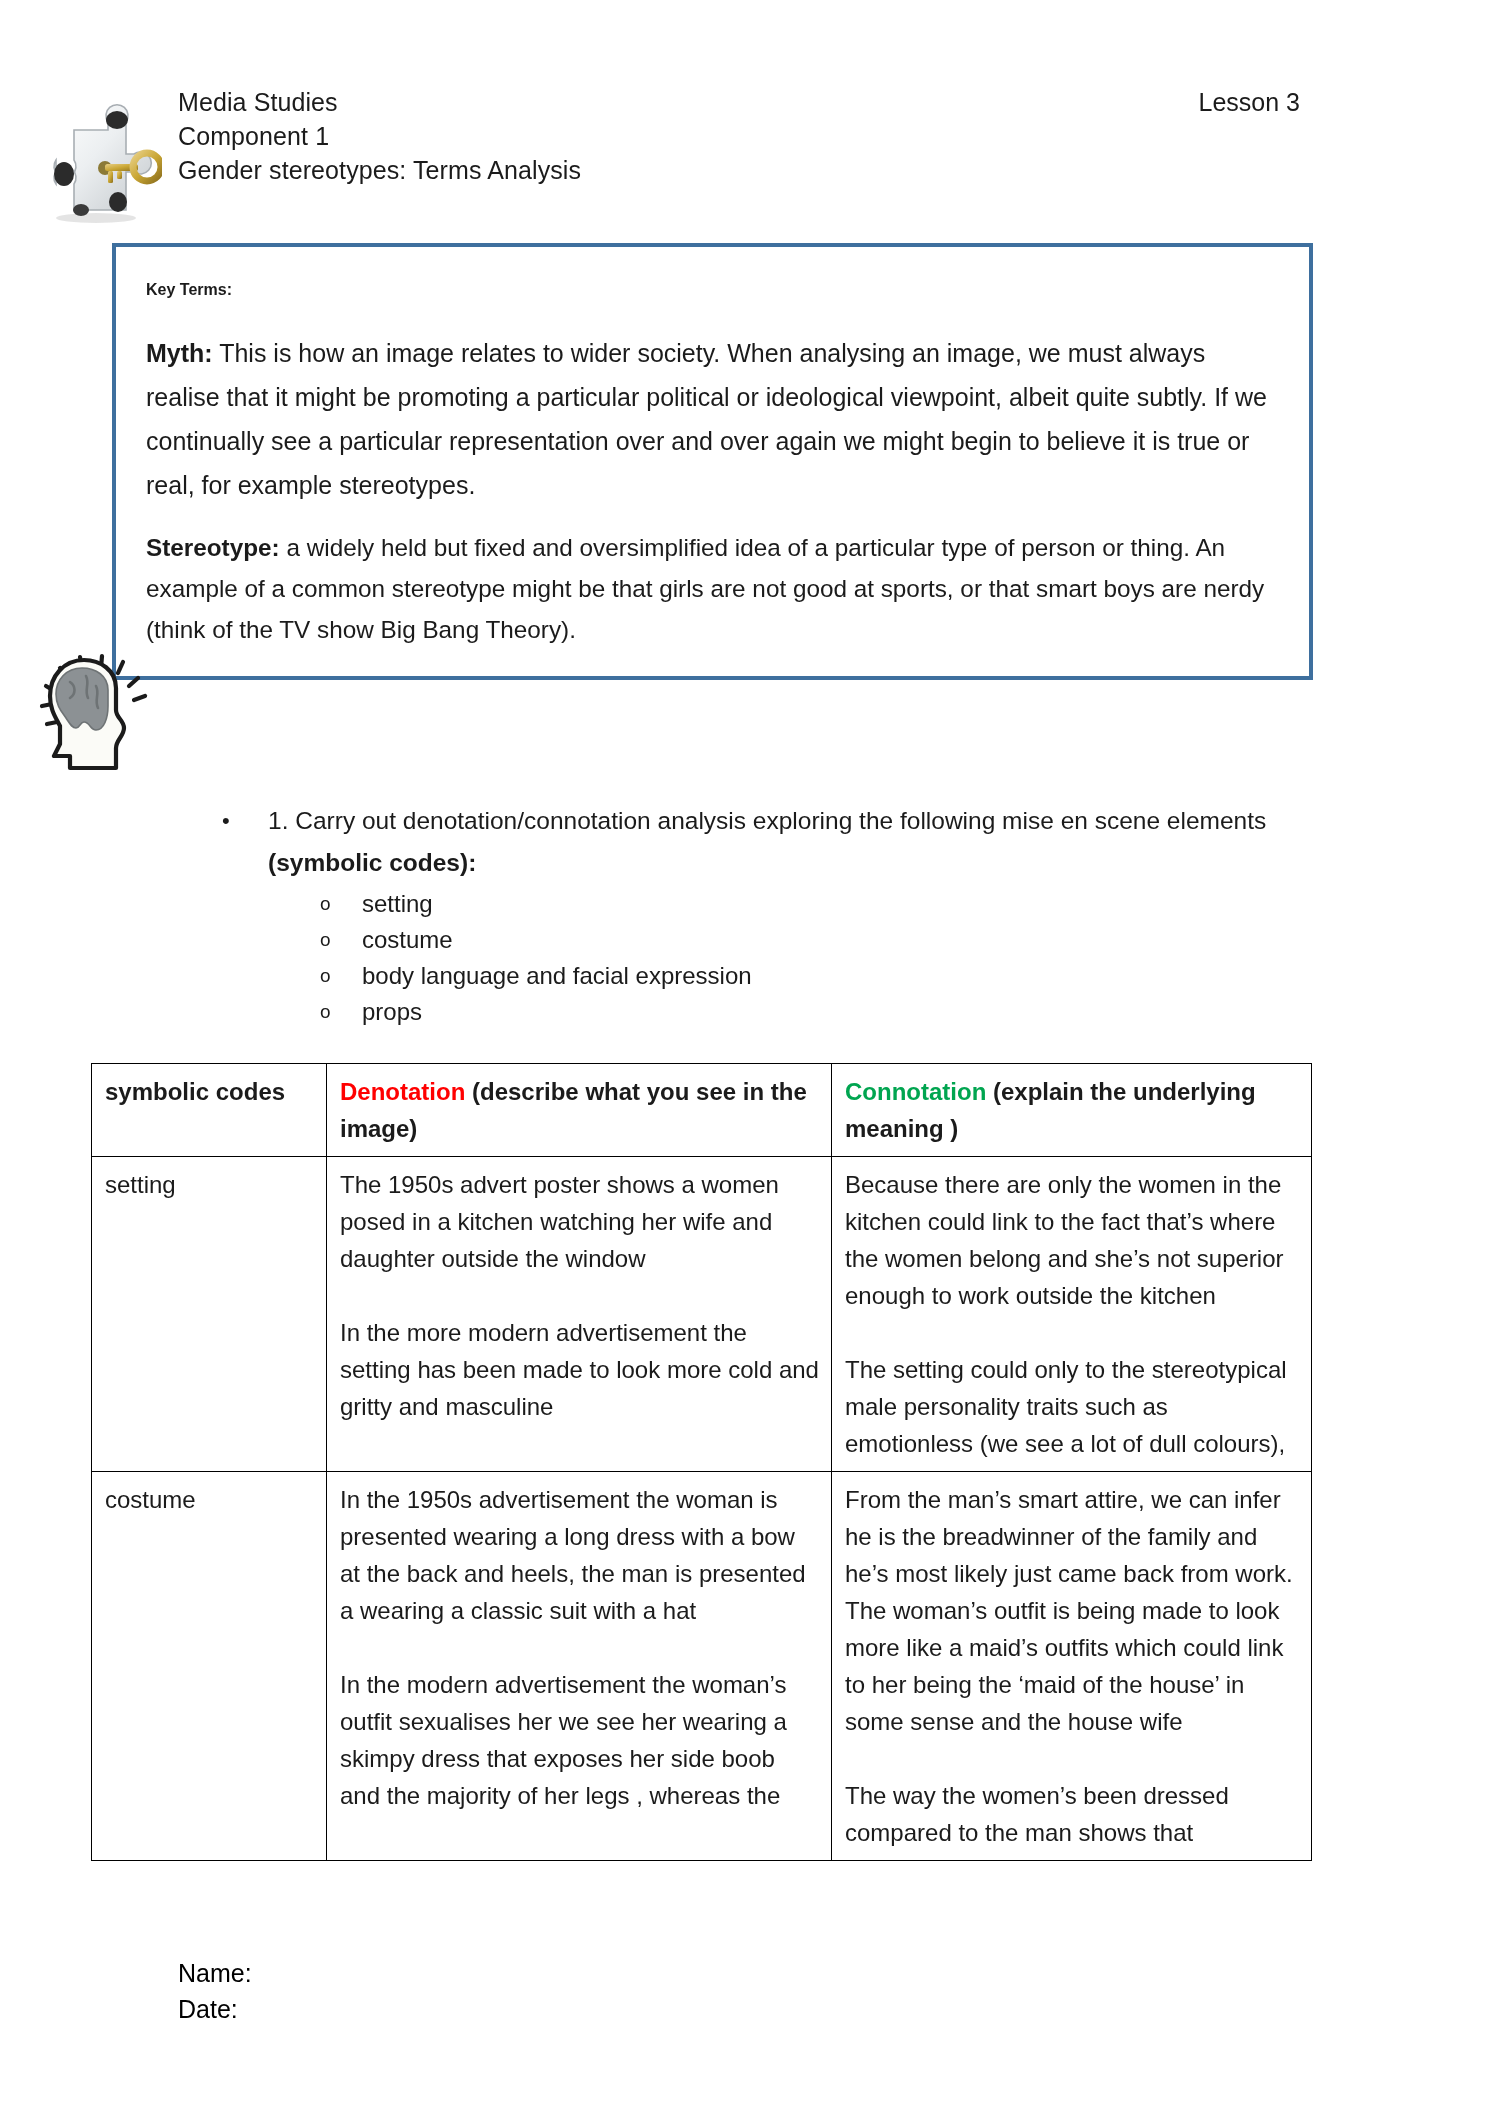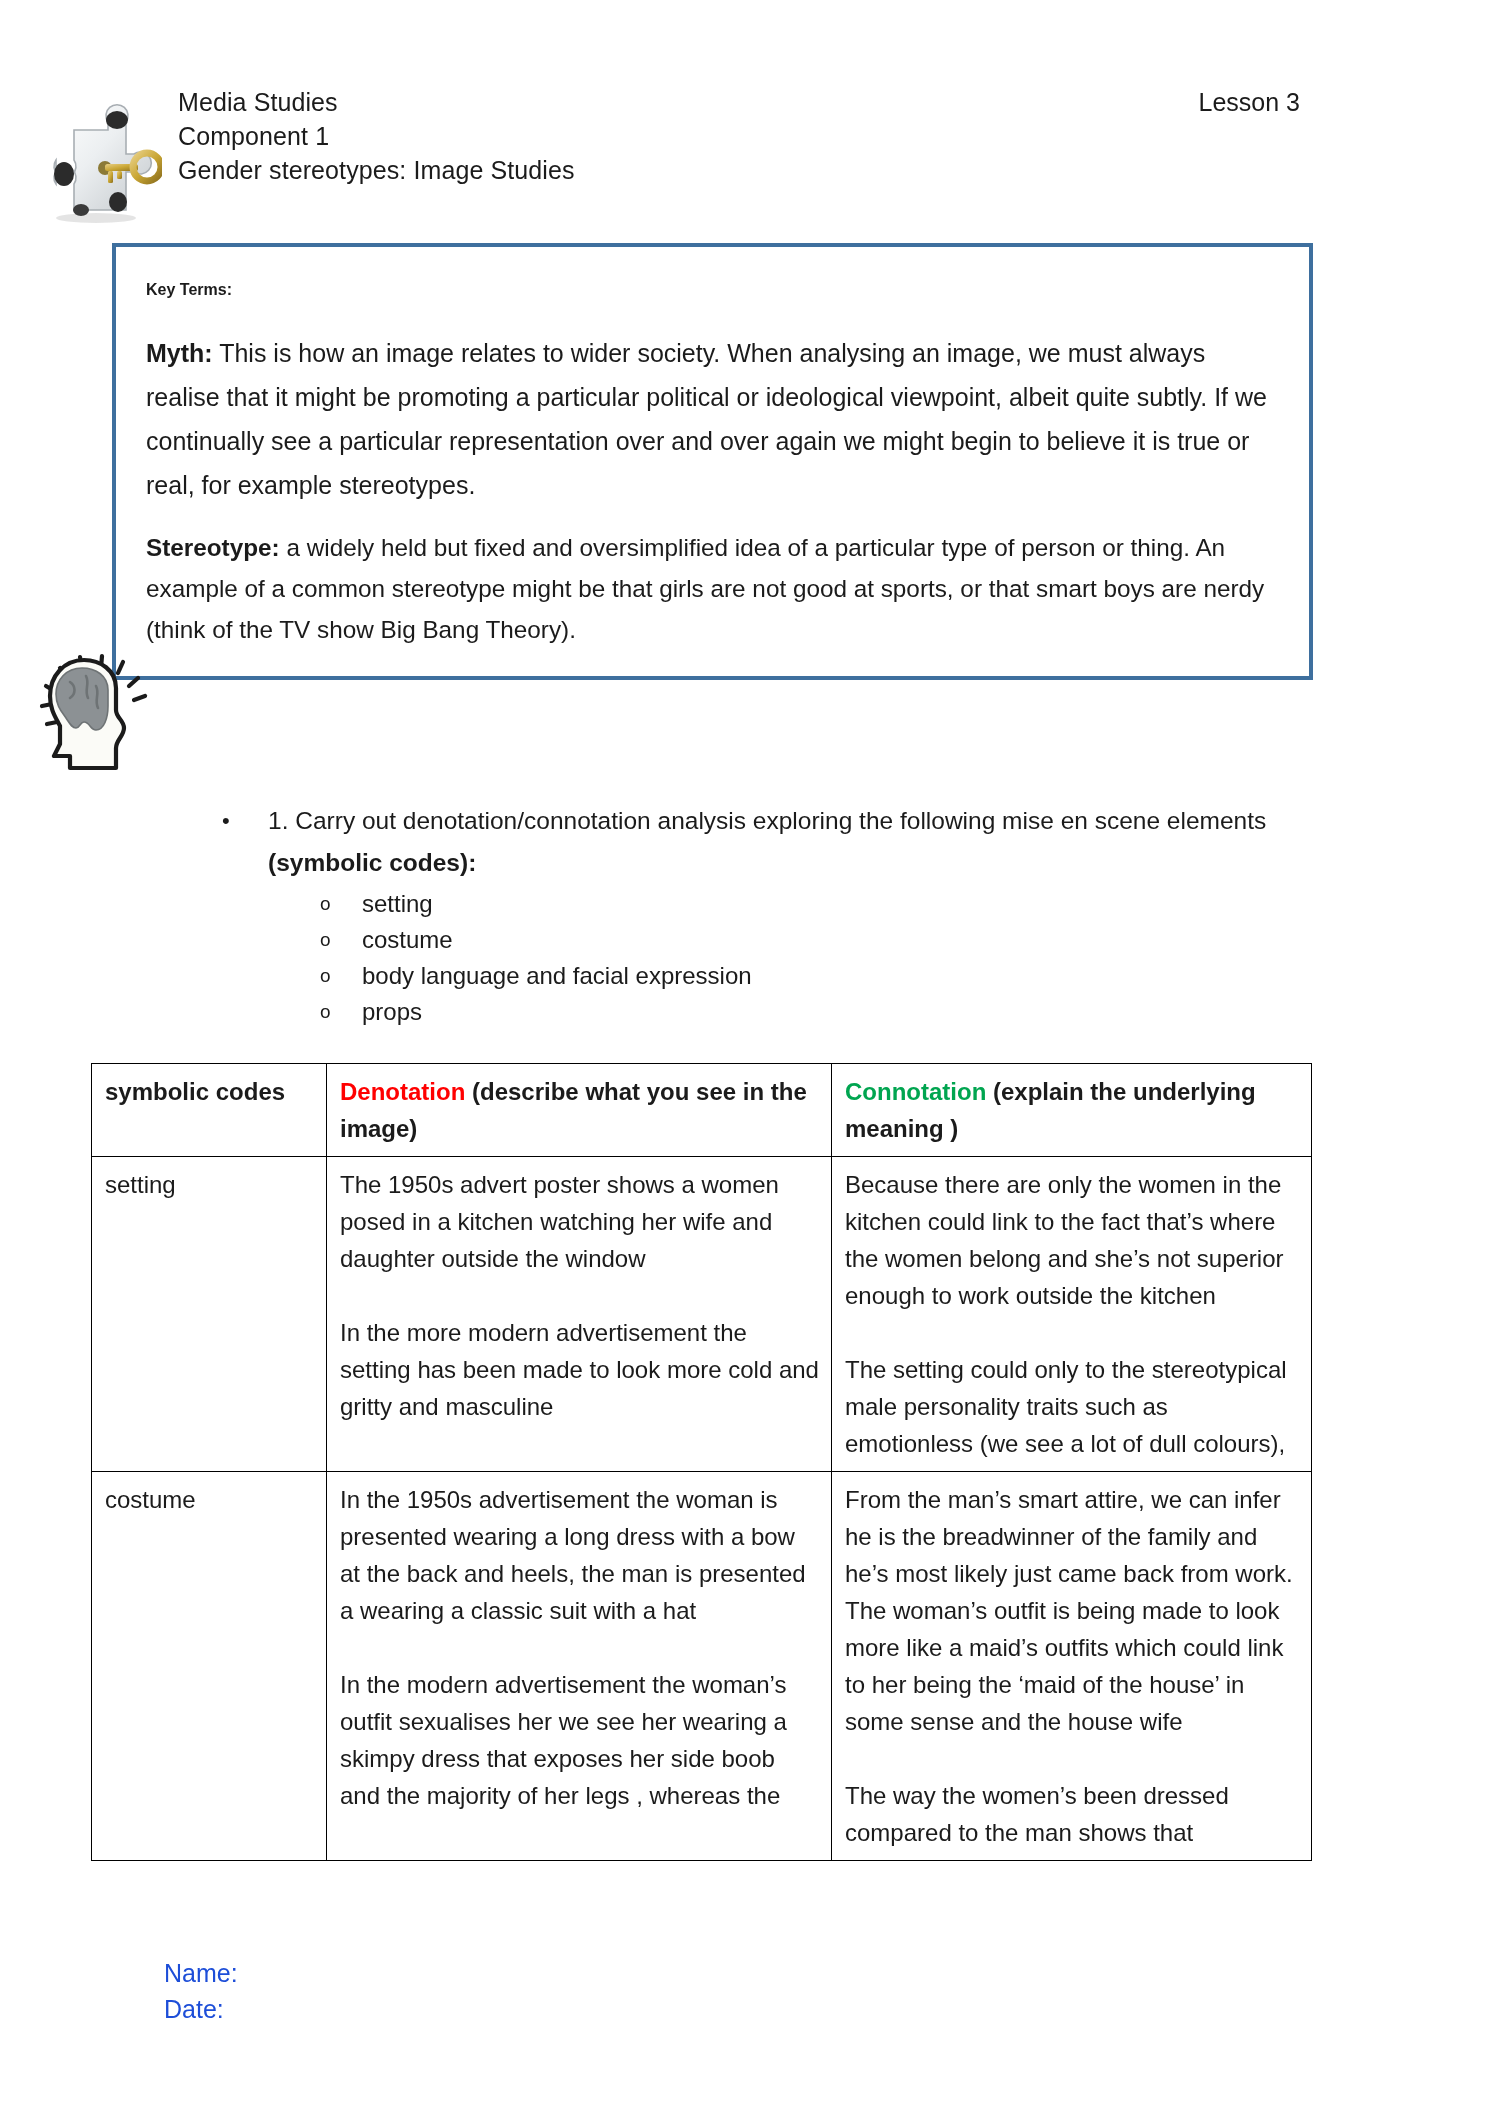--- a/index.html
+++ b/index.html
@@ -172,25 +172,25 @@
   .col-con   { width: 480px; }
 
   .hdr b { font-weight: bold; }
   .den-word { color: #ff0000; font-weight: bold; }
   .con-word { color: #00a550; font-weight: bold; }
   .cell-gap { height: 37px; }
 
   
   .footer {
     position: absolute;
-    left: 164px;
+    left: 178px;
     top: 1955px;
     font-size: 25px;
     line-height: 36px;
-    color: #1d4ed8;
+    color: #000000;
   }
 </style>
 </head>
 <body>
 
 <div class="page">
 
   <div class="header">
 
     <span class="puzzle-key-icon">
@@ -225,21 +225,21 @@
         <rect x="74" y="73" width="5" height="12" rx="1.5" fill="url(#keyGrad)"></rect>
         <rect x="83" y="73" width="5" height="8" rx="1.5" fill="url(#keyGrad)"></rect>
 
         <circle cx="113" cy="69" r="14" fill="none" stroke="url(#keyGrad)" stroke-width="7"></circle>
       </svg>
     </span>
 
     <div class="header-text">
       <div>Media Studies</div>
       <div>Component 1</div>
-      <div>Gender stereotypes: Image Studies</div>
+      <div>Gender stereotypes: Terms Analysis</div>
     </div>
 
     <div class="lesson-label">Lesson 3</div>
   </div>
 
   <div class="key-terms-box">
     <p class="kt-heading">Key Terms:</p>
     <p class="kt-para">
       <b>Myth:</b><span> This is how an image relates to wider society. When analysing an image, we must always realise that it might be promoting a particular political or ideological viewpoint, albeit quite subtly. If we continually see a particular representation over and over again we might begin to believe it is true or real, for example stereotypes.</span>
     </p>

